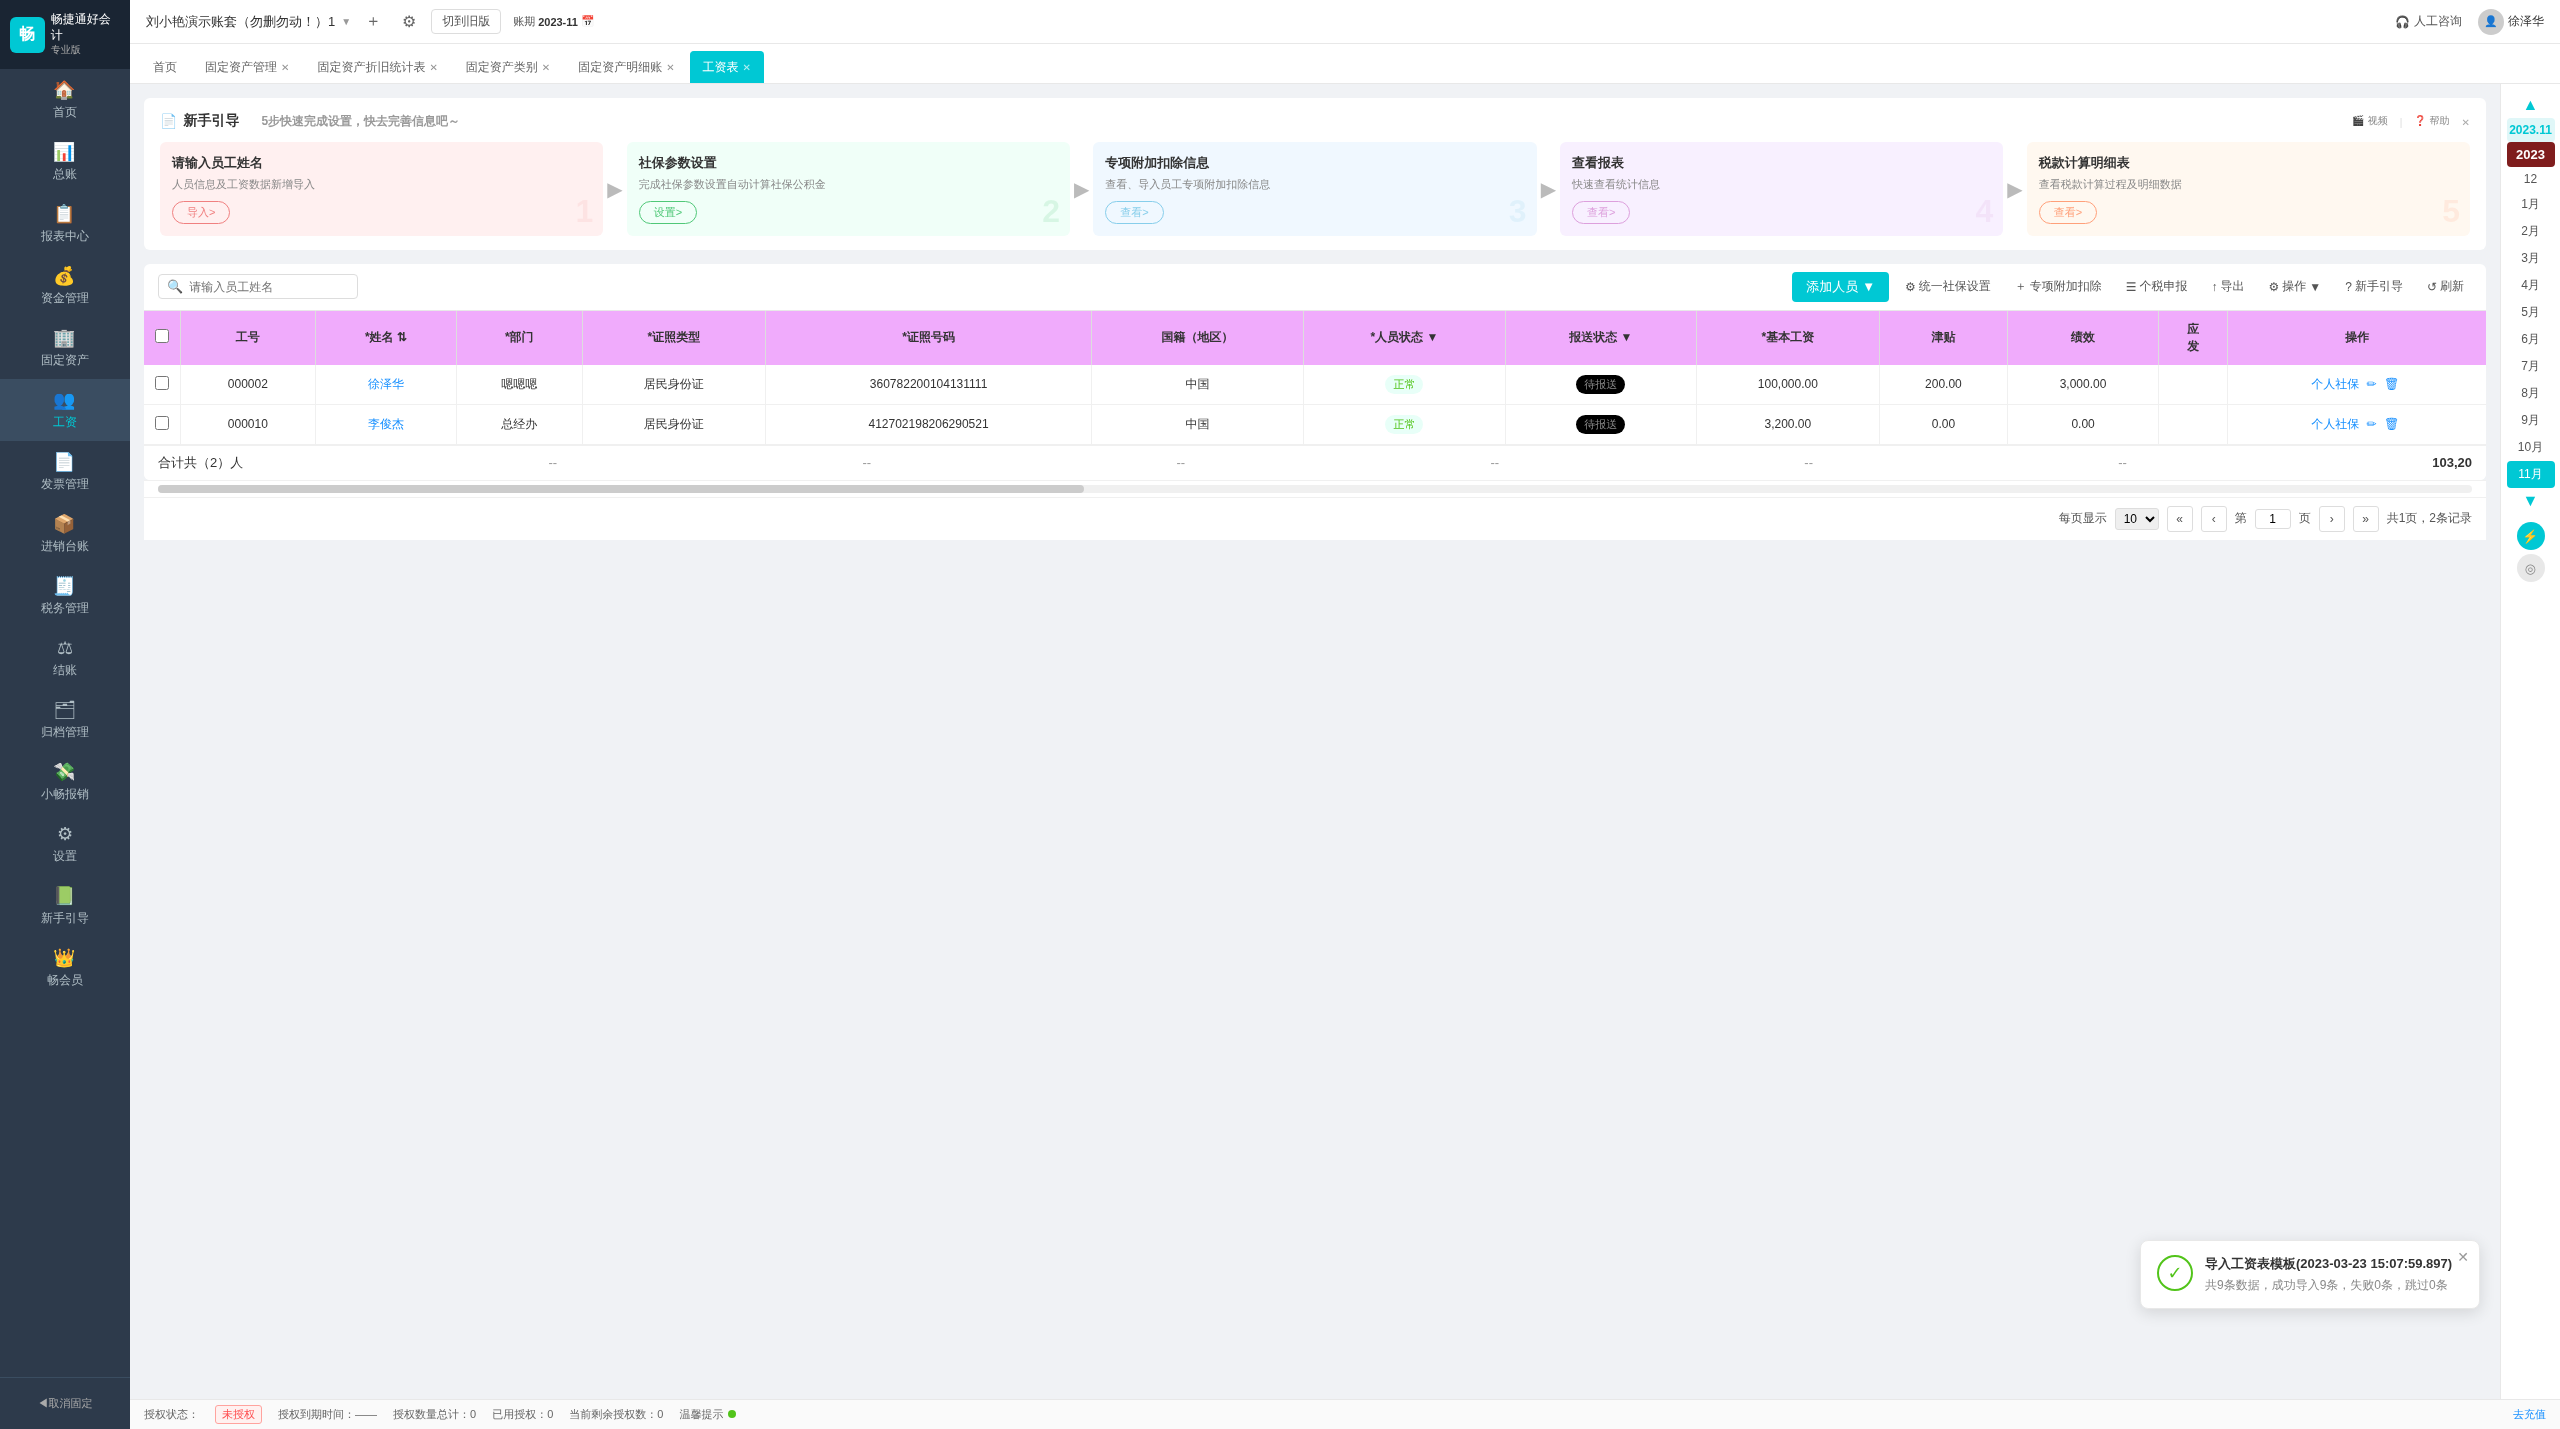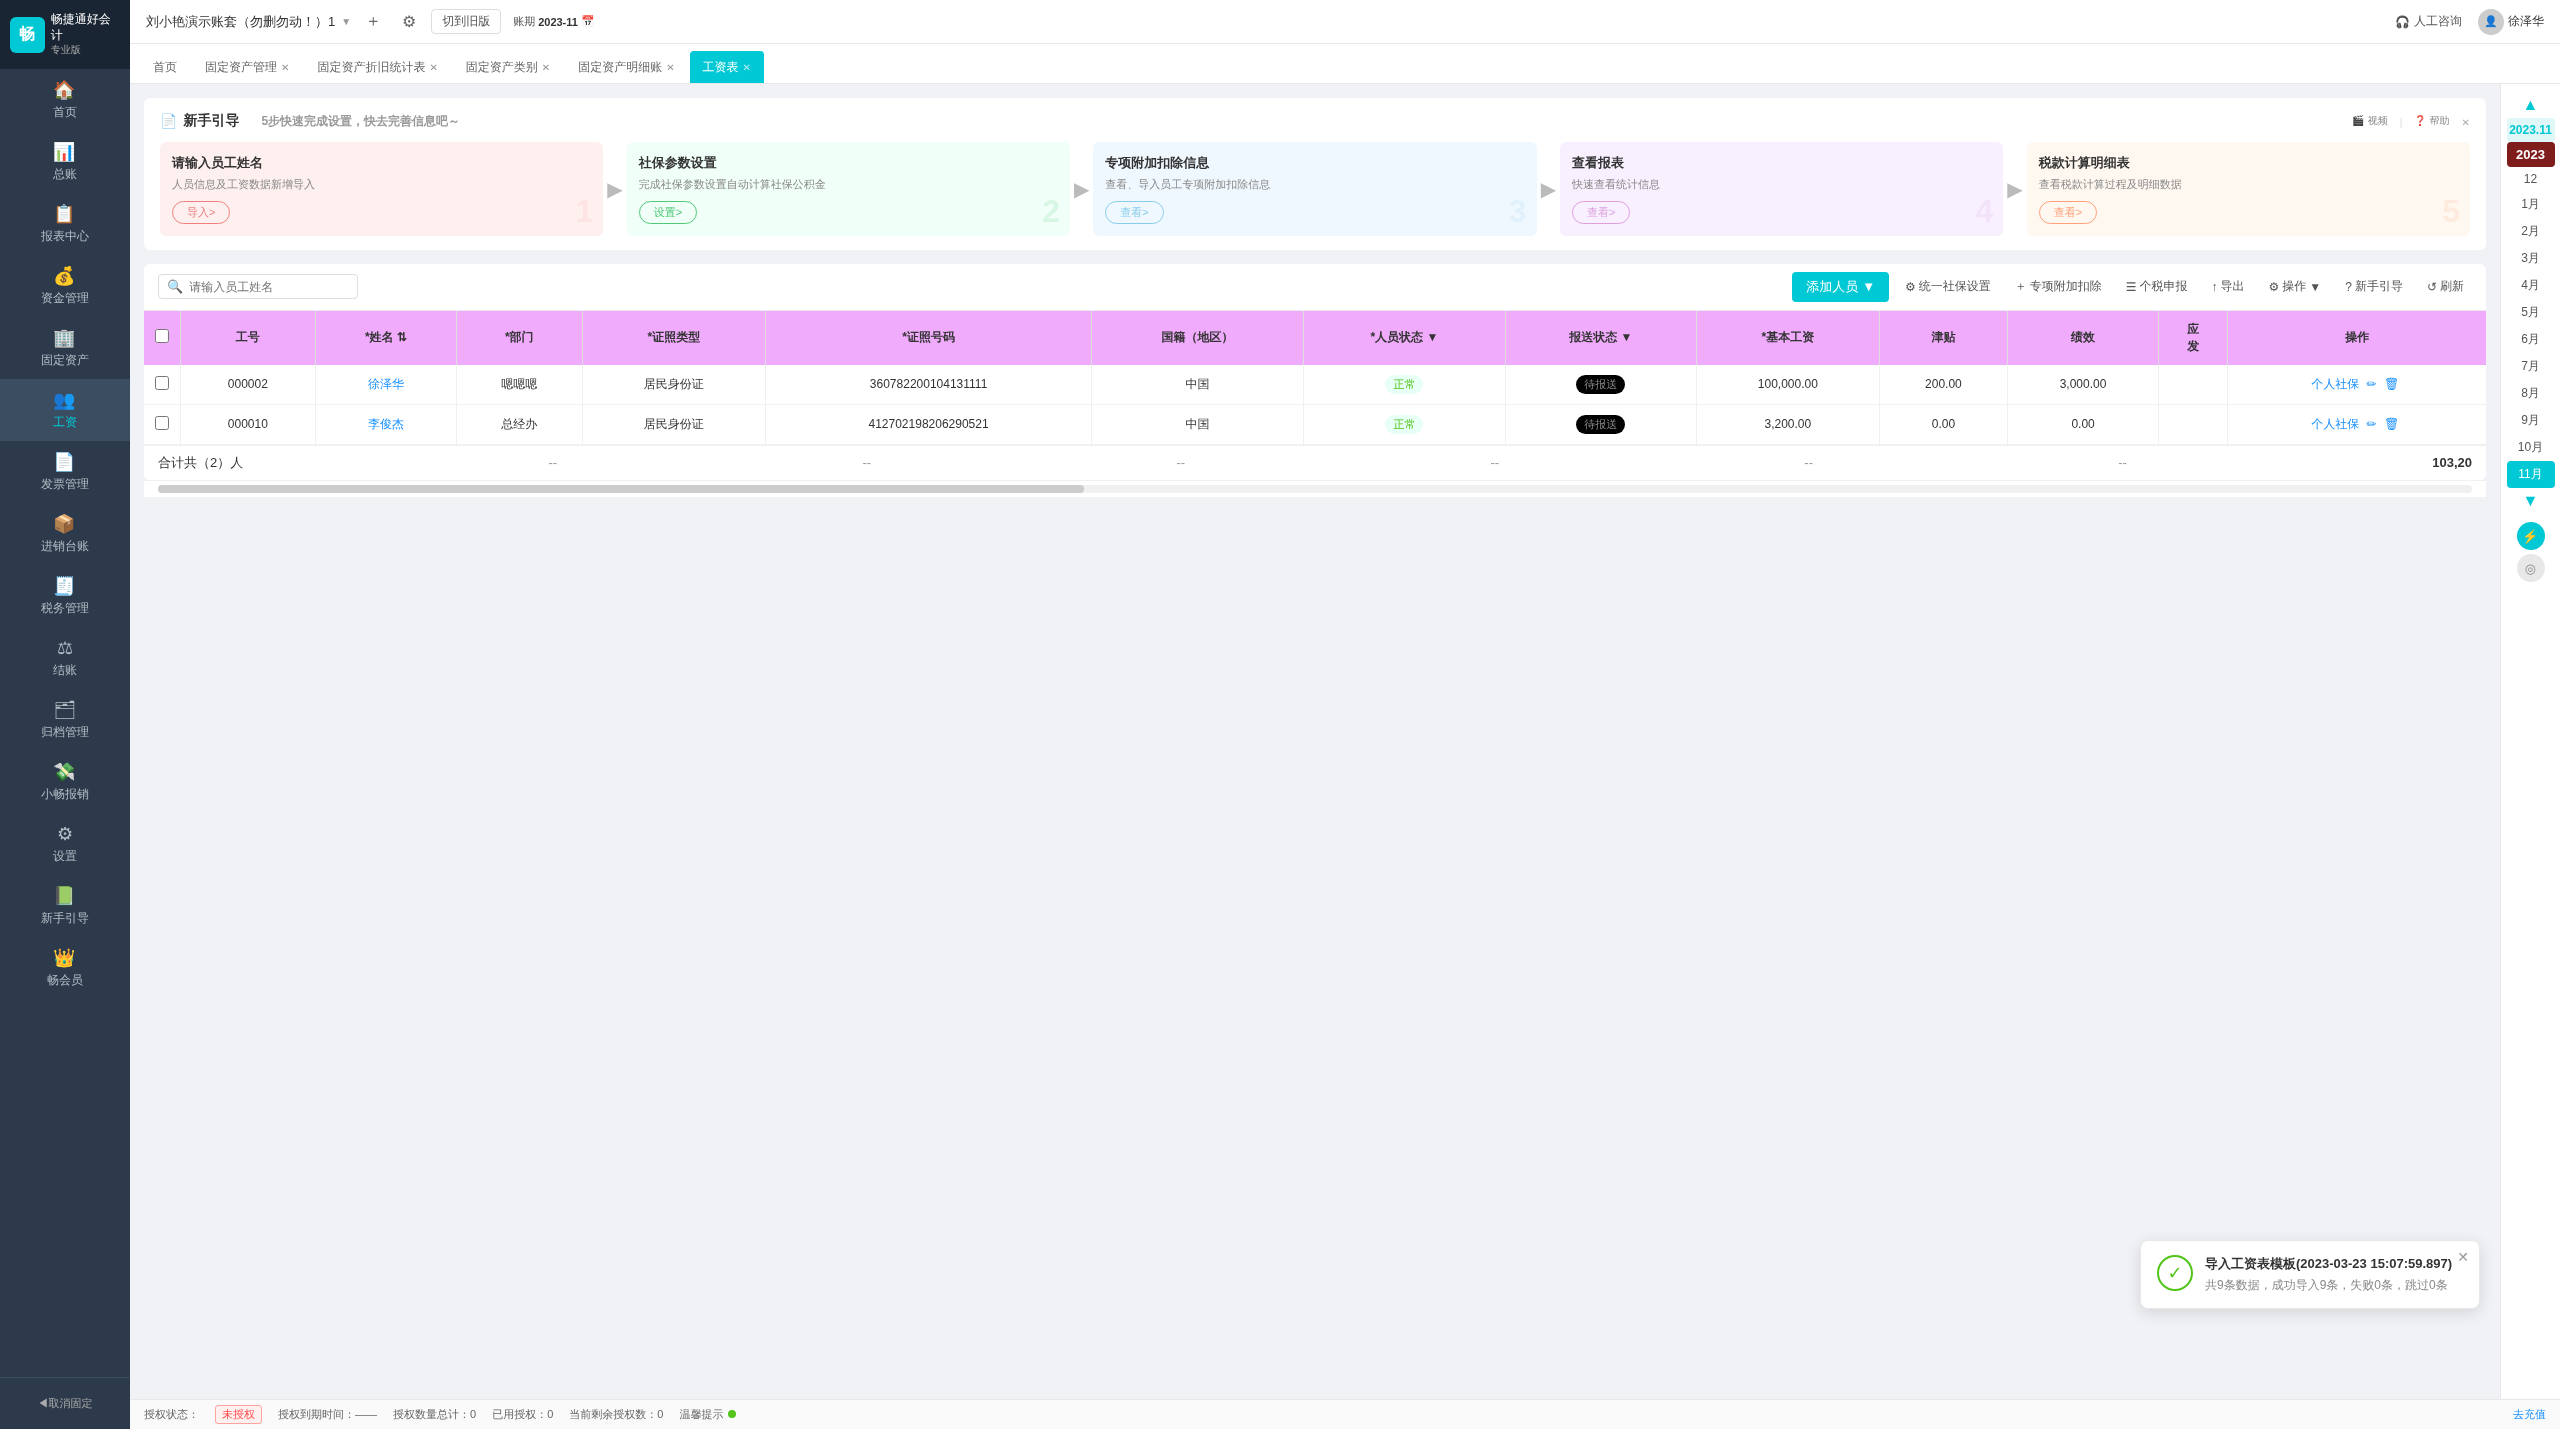--- a/index.html
+++ b/index.html
@@ -844,20 +844,36 @@
           <span style="color:#333;font-weight:bold;">103,20</span>
         </div>
       </div>
 
       <div style="background:#fff; padding:4px 14px; border-top:1px solid #f0f0f0;">
         <div style="height:8px; background:#f0f0f0; border-radius:4px; width:100%;">
           <div style="height:8px; background:#ccc; border-radius:4px; width:40%; margin-left:0;"></div>
         </div>
       </div>
 
+      <div class="pagination-bar">
+        <span>每页显示</span>
+        <select class="per-page-select">
+          <option>10</option>
+          <option>20</option>
+          <option>50</option>
+        </select>
+        <div class="page-btn">«</div>
+        <div class="page-btn">‹</div>
+        <span>第</span>
+        <input class="page-input" type="text" value="1" style="">
+        <span>页</span>
+        <div class="page-btn">›</div>
+        <div class="page-btn">»</div>
+        <span>共1页，2条记录</span>
+      </div>
 
     </div>
 
     <div class="year-nav">
       <div class="nav-arrows">
         <span class="nav-arrow-btn">▲</span>
       </div>
       <div class="month-item" style="background:#e0f7f8;color:#00c8d4;font-weight:bold;">2023.11</div>
       <div class="month-item year-tag">2023</div>
       <div class="month-item">12</div>

